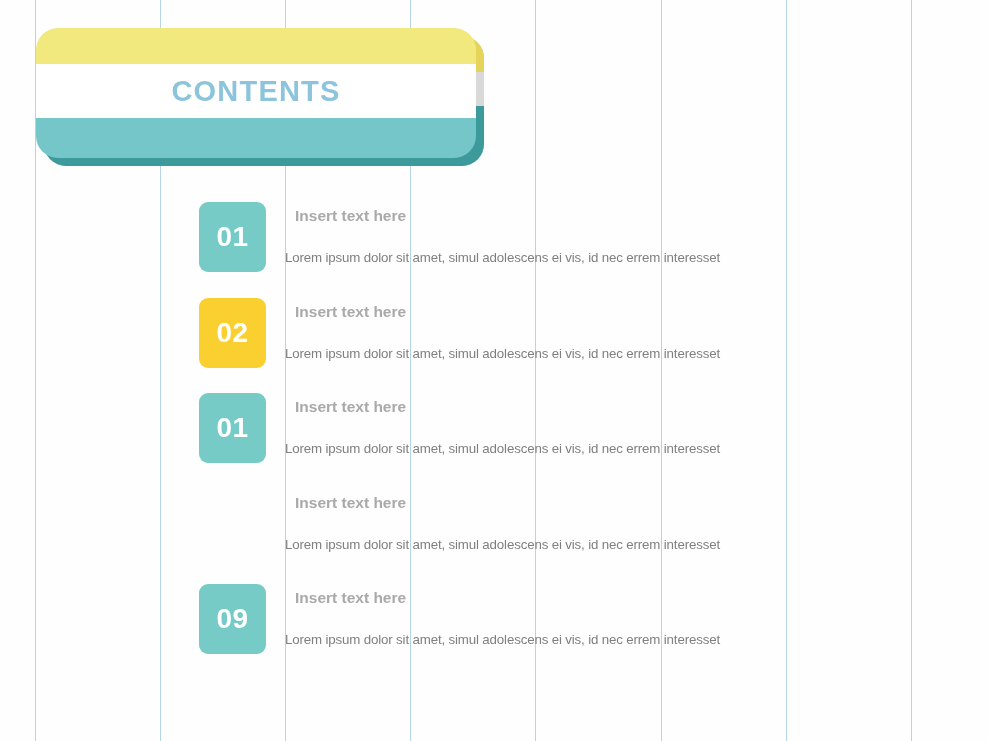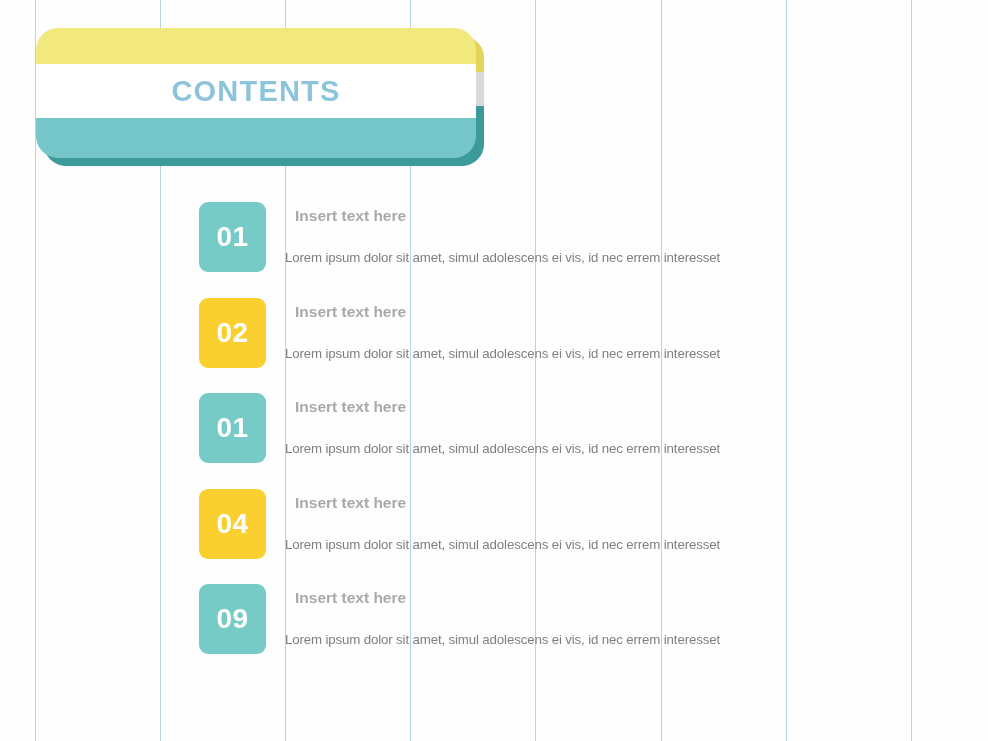--- a/index.html
+++ b/index.html
@@ -195,21 +195,20 @@
         <div class="num-box yellow" style="background: rgb(250, 208, 48);">02</div>
         <div class="item-heading">Insert text here</div>
         <div class="item-body">Lorem ipsum dolor sit amet, simul adolescens ei vis, id nec errem interesset</div>
       </div>
       <div class="item">
         <div class="num-box teal" style="background: rgb(118, 203, 198);">01</div>
         <div class="item-heading">Insert text here</div>
         <div class="item-body">Lorem ipsum dolor sit amet, simul adolescens ei vis, id nec errem interesset</div>
       </div>
       <div class="item">
-        <div class="num-box yellow" style="background: rgb(250, 208, 48);">04</div>
         <div class="item-heading">Insert text here</div>
         <div class="item-body">Lorem ipsum dolor sit amet, simul adolescens ei vis, id nec errem interesset</div>
       </div>
       <div class="item">
         <div class="num-box teal" style="background: rgb(118, 203, 198);">09</div>
         <div class="item-heading">Insert text here</div>
         <div class="item-body">Lorem ipsum dolor sit amet, simul adolescens ei vis, id nec errem interesset</div>
       </div>
     </div>
 

